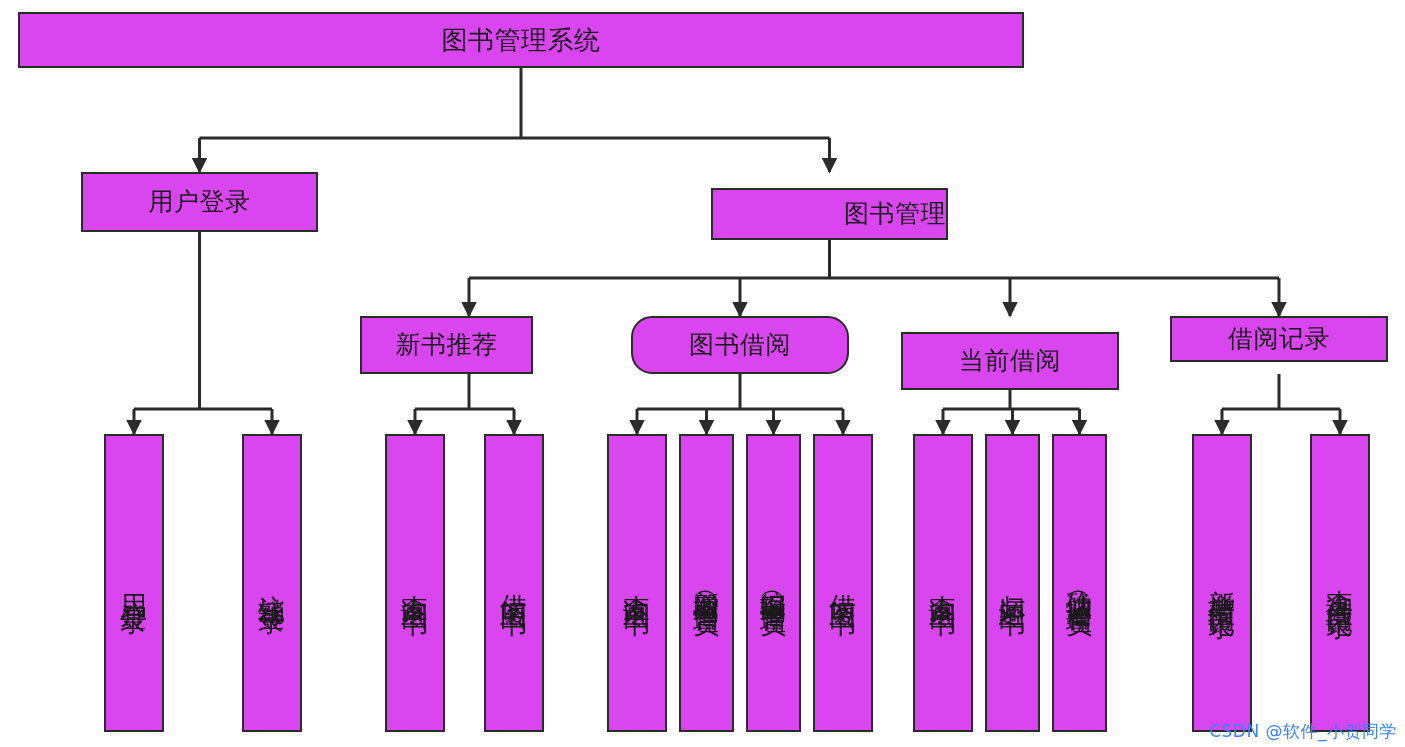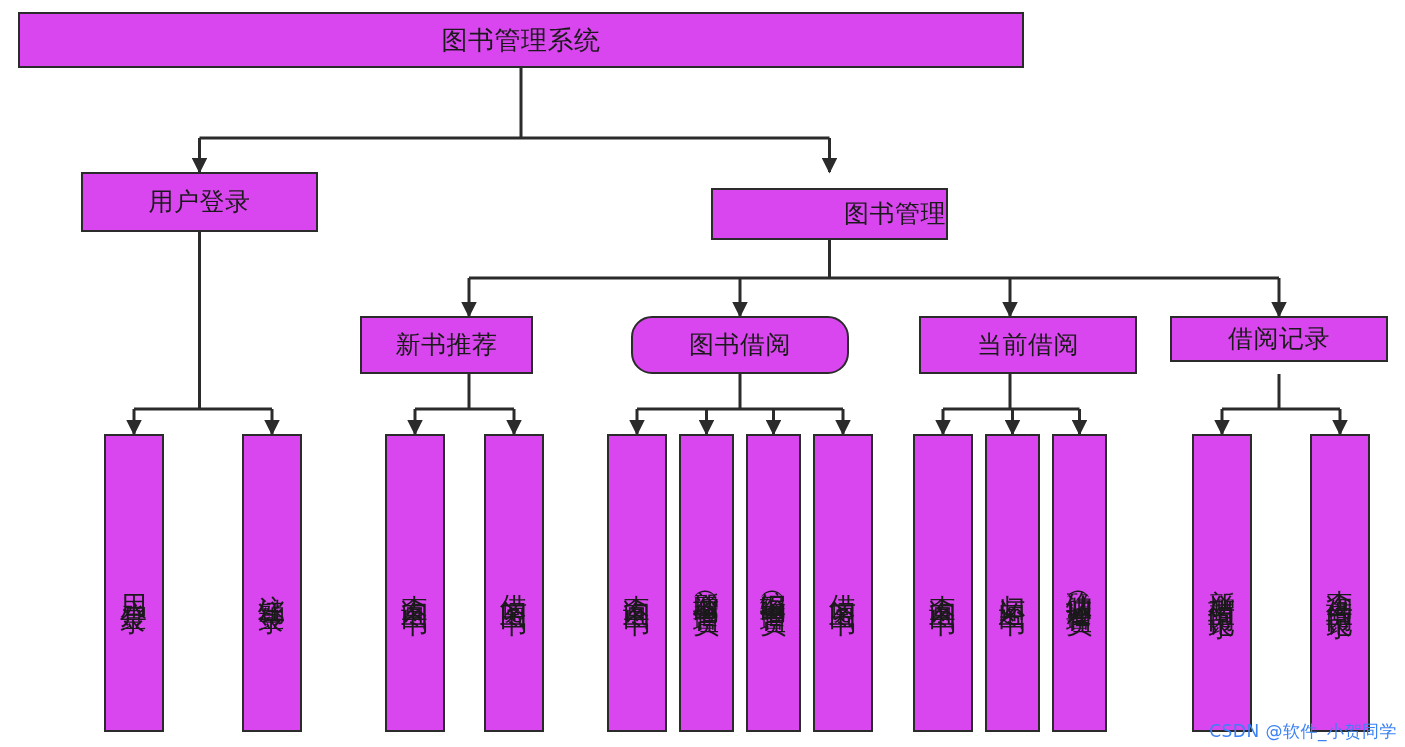--- a/index.html
+++ b/index.html
@@ -143,21 +143,21 @@
   <div class="node horiz" id="node-l2-1" style="left: 711px; top: 188px; width: 237px; height: 52px; justify-content: flex-end;">
     <span class="label">图书管理</span>
   </div>
 
   <div class="node horiz" id="node-l3-0" style="left: 360px; top: 316px; width: 173px; height: 58px;">
     <span class="label">新书推荐</span>
   </div>
   <div class="node horiz" id="node-l3-1" style="left: 631px; top: 316px; width: 218px; height: 58px; border-radius: 21px;">
     <span class="label">图书借阅</span>
   </div>
-  <div class="node horiz" id="node-l3-2" style="left: 901px; top: 316px; width: 218px; height: 58px; margin-left: 18px;">
+  <div class="node horiz" id="node-l3-2" style="left: 901px; top: 332px; width: 218px; height: 58px;">
     <span class="label">当前借阅</span>
   </div>
   <div class="node horiz" id="node-l3-3" style="left: 1170px; top: 316px; width: 218px; height: 46px;">
     <span class="label">借阅记录</span>
   </div>
 
   <div class="node vert" id="node-leaf-0" style="left: 104px; top: 434px; width: 60px; height: 298px;">
     <span class="label">用户登录</span>
   </div>
   <div class="node vert" id="node-leaf-1" style="left: 242px; top: 434px; width: 60px; height: 298px;">

